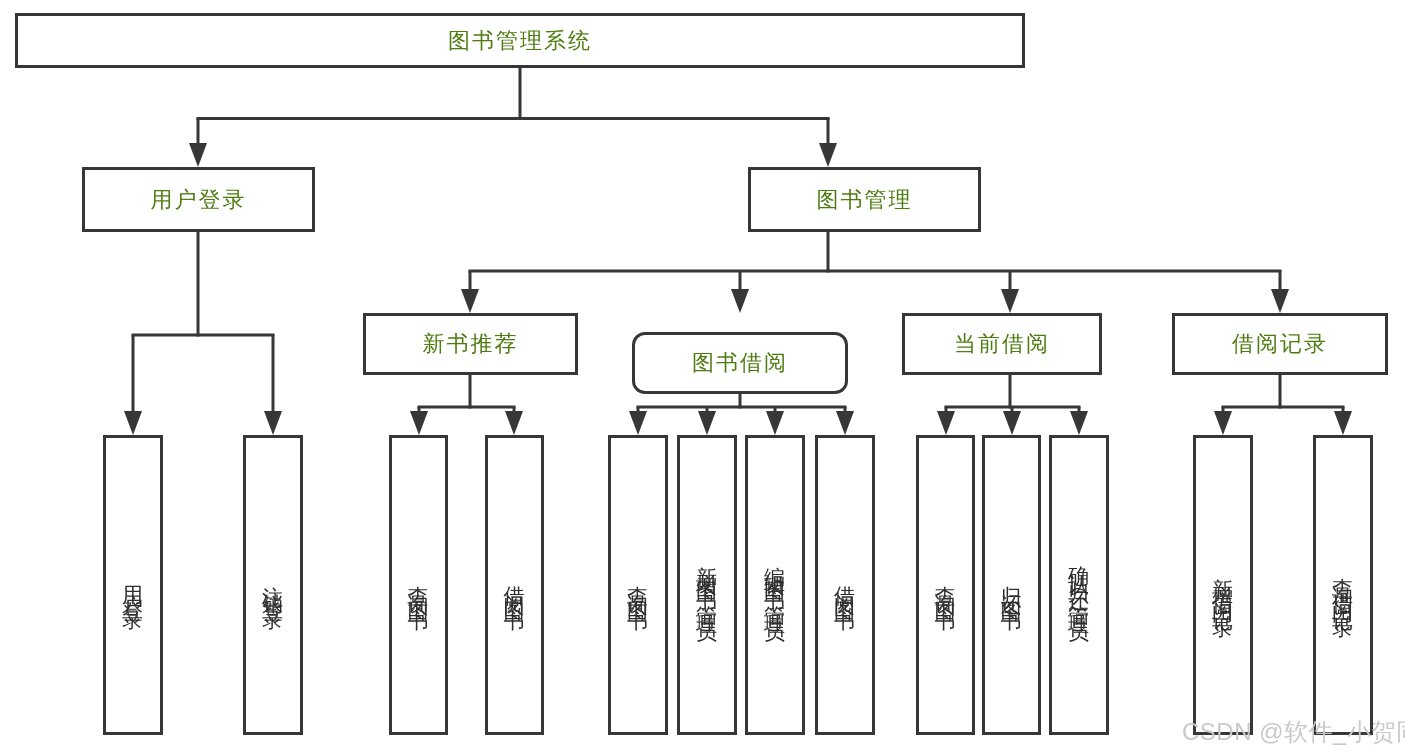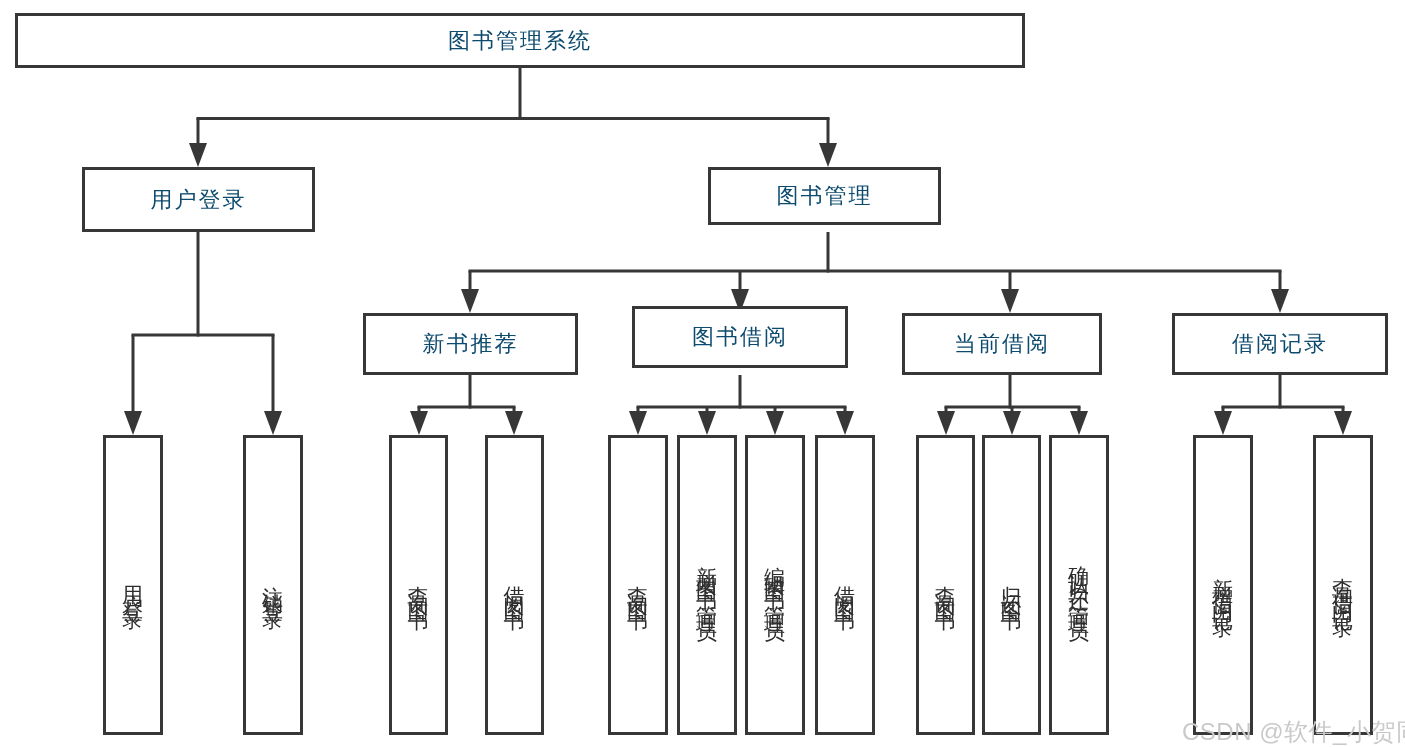--- a/index.html
+++ b/index.html
@@ -12,21 +12,21 @@
   }
   #connectors{position:absolute;left:0;top:0;width:1405px;height:747px;}
   #connectors line{stroke:#373737;stroke-width:3;}
   #connectors path{fill:#373737;stroke:none;}
   .hbox{
     position:absolute;
     box-sizing:border-box;
     border:3px solid #373737;
     background:#ffffff;
     display:flex;align-items:center;justify-content:center;
-    color:#0c4a6e;
+    color:#4d7c0f;
     font-size:22px;
     letter-spacing:2px;
     z-index:2;
   }
   .leaf{
     position:absolute;
     box-sizing:border-box;
     border:3px solid #373737;
     background:#ffffff;
     top:435px;height:300px;
@@ -119,28 +119,28 @@
     <path d="M1343 435 L1334 411 L1352 411 Z"></path>
   </svg>
 
   <div class="hbox" style="left:15px;top:13px;width:1010px;height:55px;">
     <span>图书管理系统</span>
   </div>
 
   <div class="hbox" style="left:82px;top:167px;width:233px;height:65px;">
     <span>用户登录</span>
   </div>
-  <div class="hbox" style="left:708px;top:167px;width:233px;height:58px;text-align:right;">
+  <div class="hbox" style="left:748px;top:167px;width:233px;height:65px;text-align:right;">
     <span>图书管理</span>
   </div>
 
   <div class="hbox" style="left:363px;top:313px;width:215px;height:62px;font-family:Liberation Mono, monospace;">
     <span>新书推荐</span>
   </div>
-  <div class="hbox" style="left:632px;top:306px;width:216px;height:62px;">
+  <div class="hbox" style="left:632px;top:332px;width:216px;height:62px;border-radius:13px;">
     <span>图书借阅</span>
   </div>
   <div class="hbox" style="left:902px;top:313px;width:200px;height:62px;">
     <span>当前借阅</span>
   </div>
   <div class="hbox" style="left:1172px;top:313px;width:216px;height:62px;">
     <span>借阅记录</span>
   </div>
 
   <div class="leaf" style="left:103px;width:60px;">

